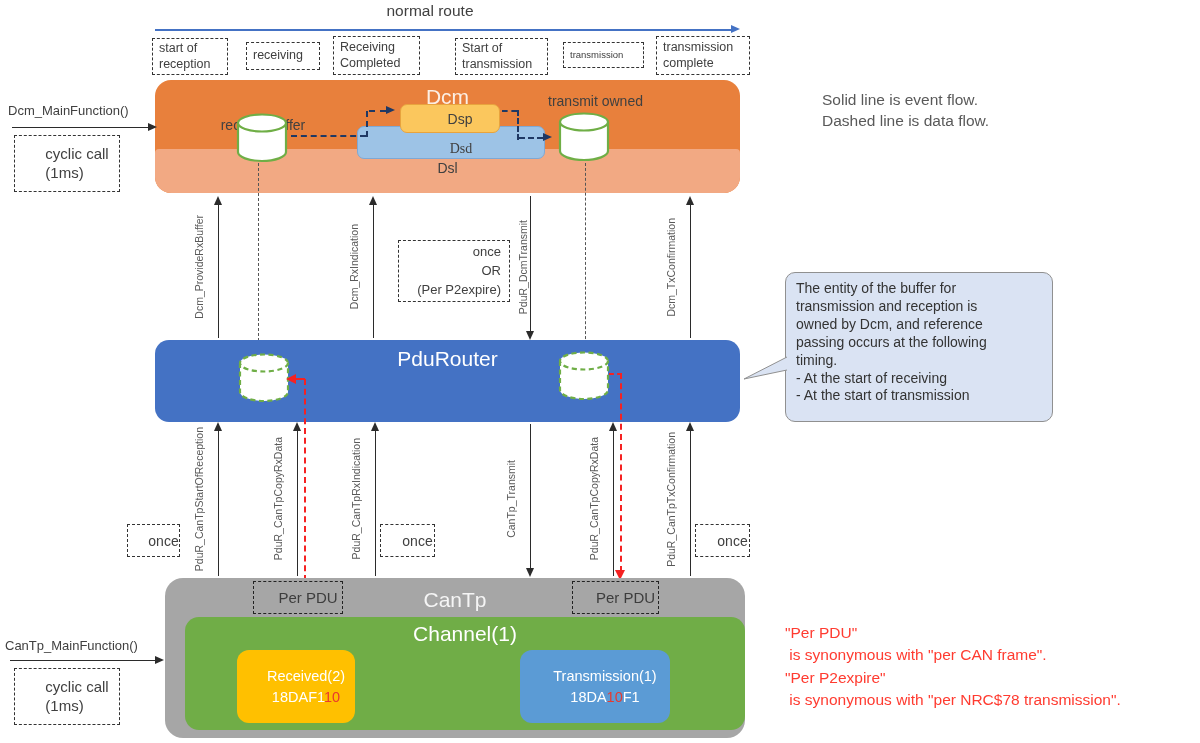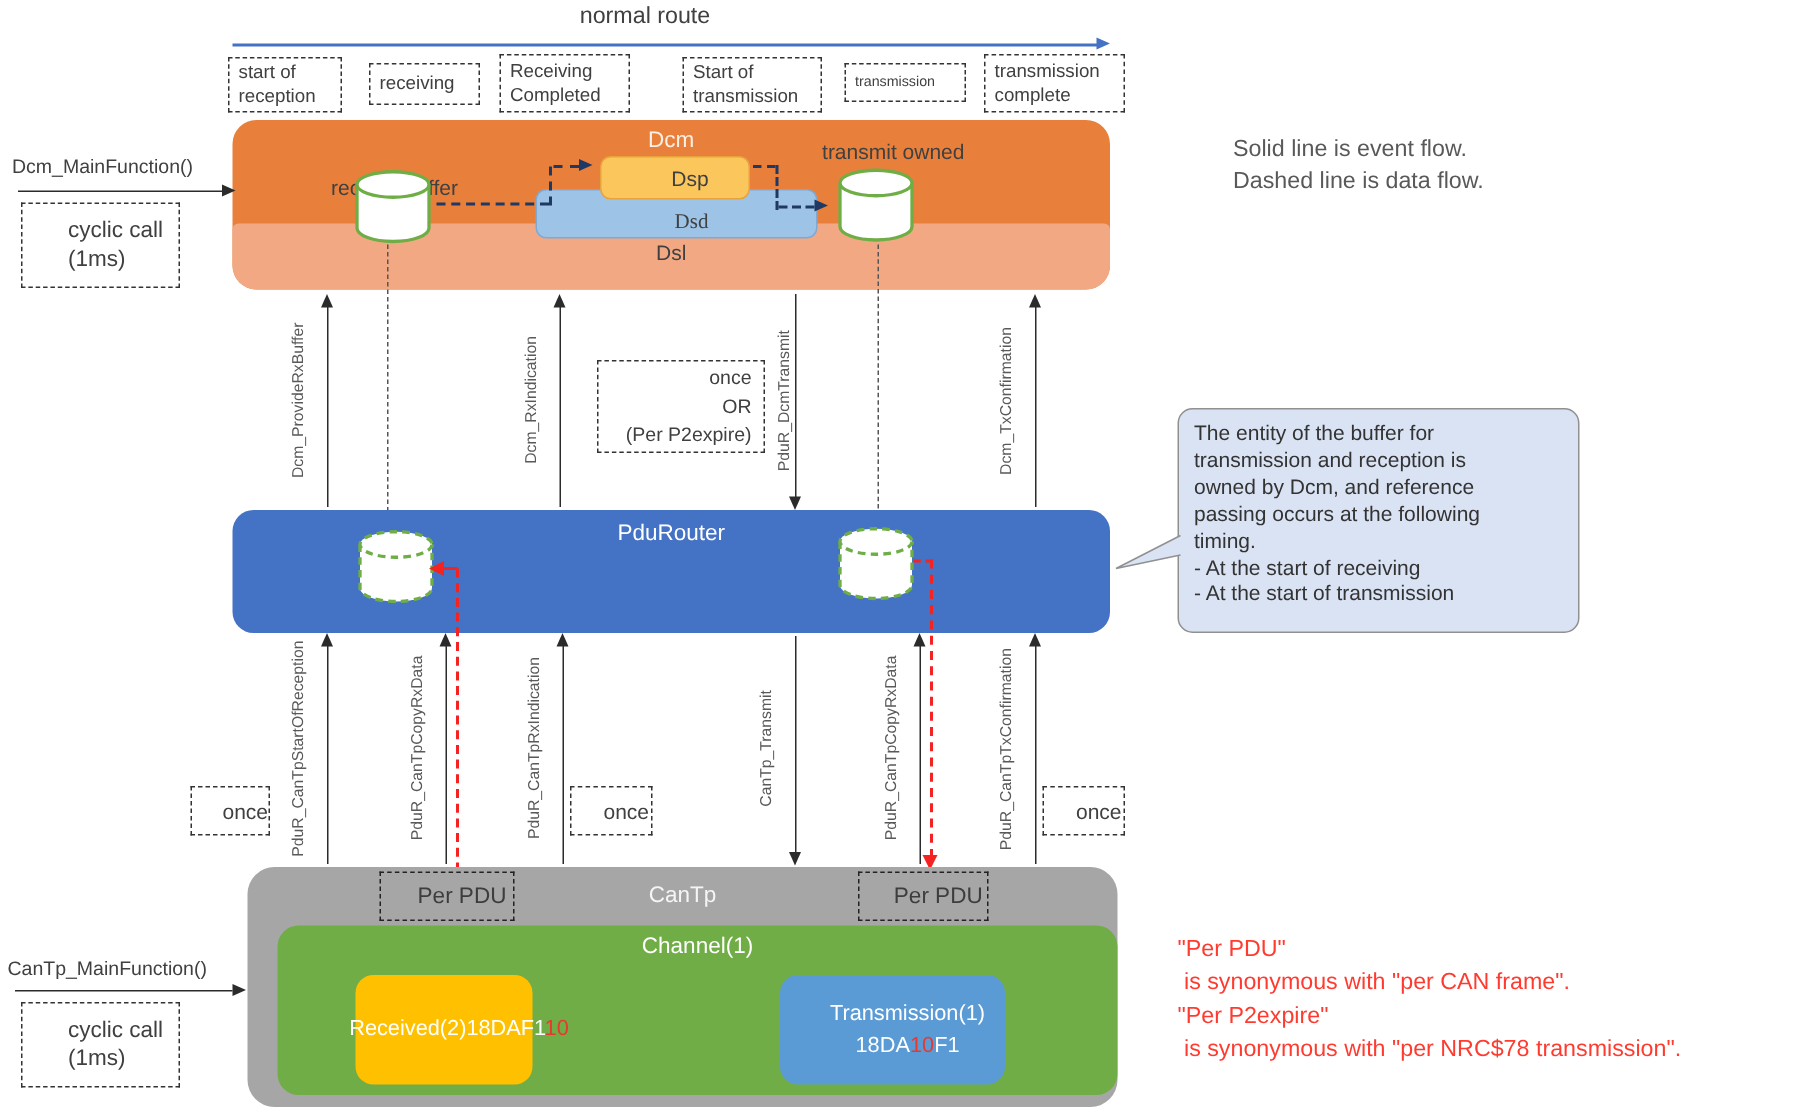--- a/index.html
+++ b/index.html
@@ -7,21 +7,21 @@
           font-family:"Liberation Sans",sans-serif;color:#404040;}
   .abs{position:absolute;}
   .pre{white-space:pre-wrap;}
   .ctr{display:flex;align-items:center;justify-content:center;padding-left:20px;}
   
   .dash-box{position:absolute;border:1.6px dashed #333;background:#fff;color:#404040;box-sizing:border-box;}
   .dash-box.ongray{background:transparent;color:#3d3d3d;}
   .stage{display:flex;align-items:center;padding-left:6px;font-size:12.5px;line-height:1.22;white-space:pre-wrap;}
   
   .block{position:absolute;box-sizing:border-box;}
-  .blk-title{position:absolute;text-align:center;font-size:15px;}
+  .blk-title{position:absolute;text-align:center;font-size:21px;}
   
   .vline{position:absolute;width:0;border-left:1.4px solid #2b2b2b;}
   .hline{position:absolute;height:0;border-top:1.4px solid #2b2b2b;}
   .vdash{position:absolute;width:0;border-left:1.3px dashed #555;}
   .ndh{position:absolute;height:0;border-top:2.6px dashed #1F3864;}
   .ndv{position:absolute;width:0;border-left:2.6px dashed #1F3864;}
   .rdh{position:absolute;height:0;border-top:2.8px dashed #F52222;}
   .rdv{position:absolute;width:0;border-left:2.8px dashed #F52222;}
   
   .ah{position:absolute;width:0;height:0;}
@@ -189,21 +189,21 @@
   <div class="dash-box ctr" style="left:695px;top:524px;width:55px;height:33px;font-size:14px;">once</div>
 
   <div class="block" style="left:165px;top:578px;width:580px;height:160px;background:#A6A6A6;border-radius:18px;"></div>
   <div class="blk-title" style="left:380px;top:588px;width:150px;color:#F5F5F5;">CanTp</div>
   <div class="dash-box ongray ctr" style="left:253px;top:581px;width:90px;height:33px;font-size:15px;border-color:#222;">Per PDU</div>
   <div class="dash-box ongray ctr" style="left:572px;top:581px;width:87px;height:33px;font-size:15px;border-color:#222;">Per PDU</div>
 
   <div class="block" style="left:185px;top:617px;width:560px;height:113px;background:#70AD47;border-radius:14px;"></div>
   <div class="blk-title" style="left:390px;top:622px;width:150px;color:#fff;">Channel(1)</div>
 
-  <div class="block ctr" style="left:237px;top:650px;width:118px;height:73px;background:#FFC000;border-radius:12px;flex-direction:row;color:#fff;font-size:14.5px;line-height:1.4;">
+  <div class="block ctr" style="left:237px;top:650px;width:118px;height:73px;background:#FFC000;border-radius:12px;flex-direction:column;color:#fff;font-size:14.5px;line-height:1.4;">
     <span>Received(2)</span>
     <span><span>18DAF1</span><span style="color:#E8392E;">10</span><span></span></span>
   </div>
   <div class="block ctr" style="left:520px;top:650px;width:150px;height:73px;background:#5B9BD5;border-radius:12px;flex-direction:column;color:#fff;font-size:14.5px;line-height:1.4;">
     <span>Transmission(1)</span>
     <span><span>18DA</span><span style="color:#E8392E;">10</span><span>F1</span></span>
   </div>
 
   <div class="abs" style="left:5px;top:638px;width:160px;font-size:13px;">CanTp_MainFunction()</div>
   <div class="hline" style="left:10px;top:660px;width:145px;"></div>

